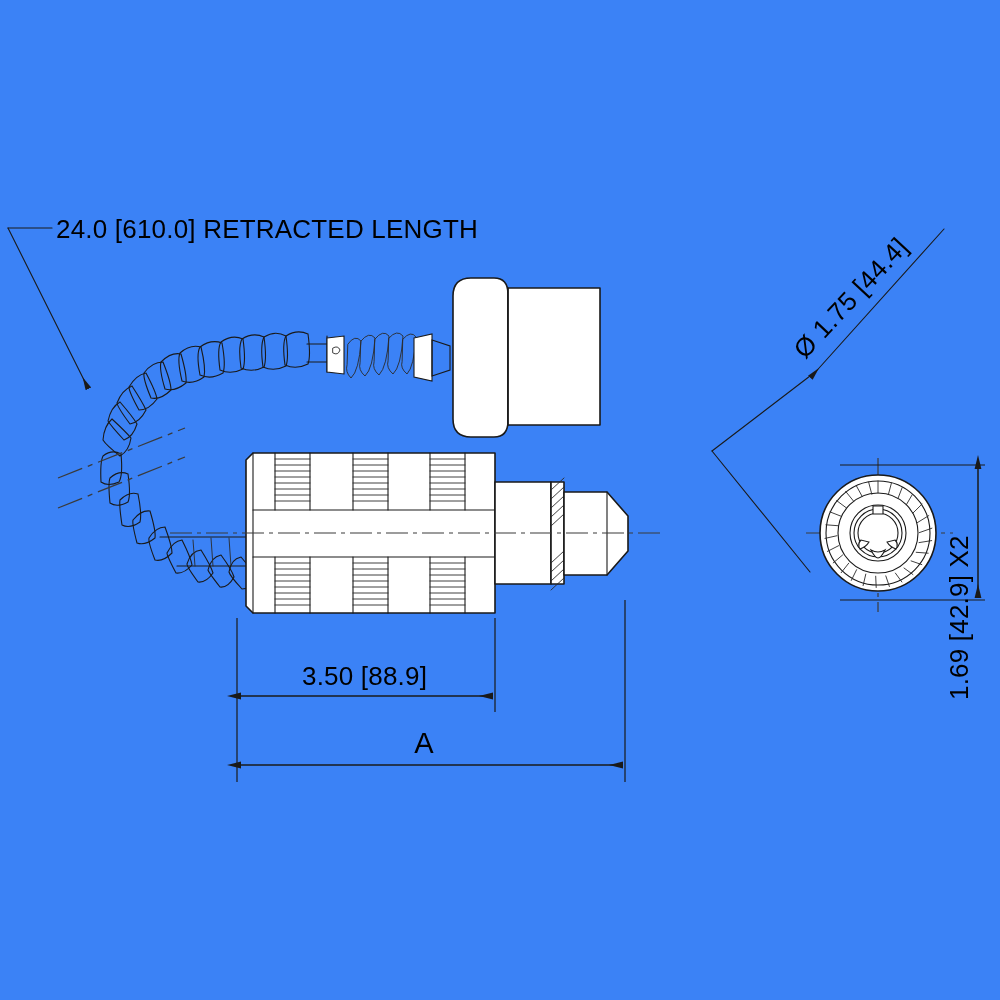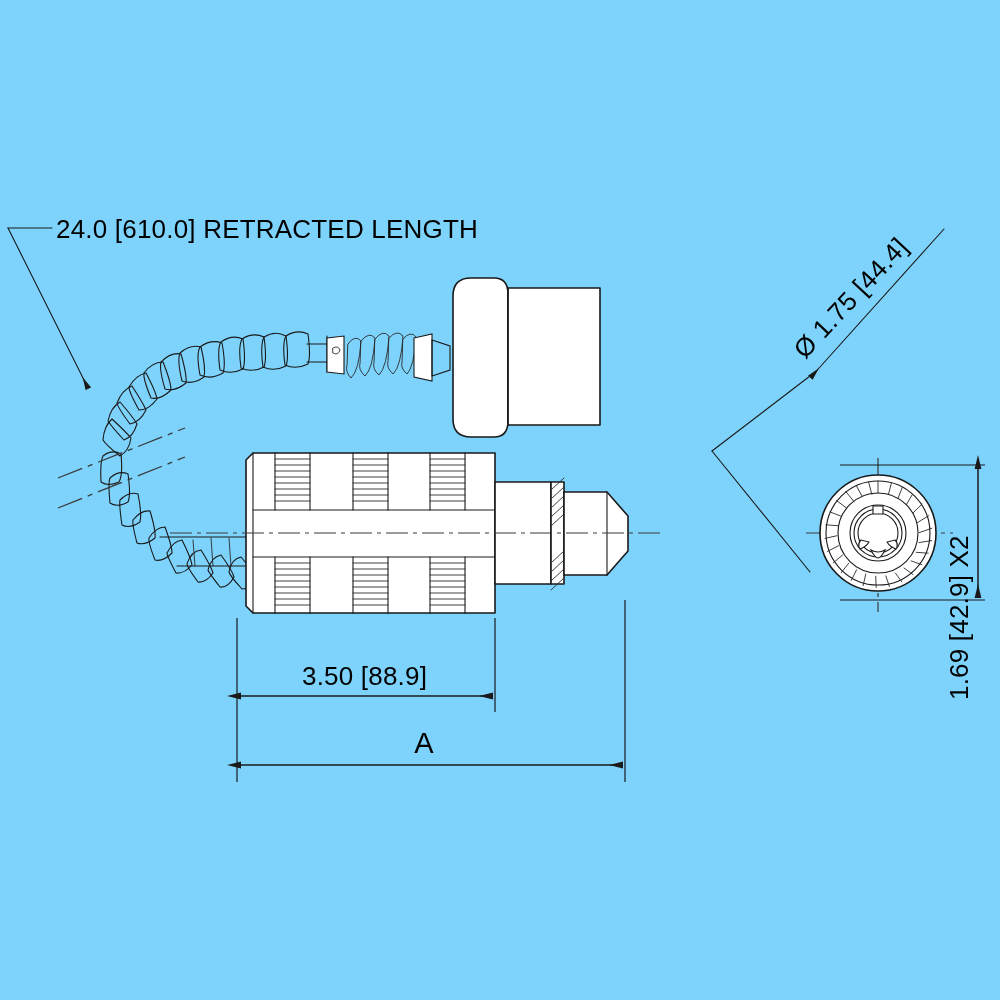--- a/index.html
+++ b/index.html
@@ -10,21 +10,21 @@
   body {
     width: 1000px;
     height: 1000px;
     font-family: "Liberation Sans", sans-serif;
     overflow: hidden;
   }
   #drawing-root {
     position: relative;
     width: 1000px;
     height: 1000px;
-    background: #7dd3fc;
+    background: #3b82f6;
   }
   svg.sheet {
     display: block;
     width: 1000px;
     height: 1000px;
   }
   .ln {
     fill: none;
     stroke: #1a1a1a;
     stroke-width: 1.6;

